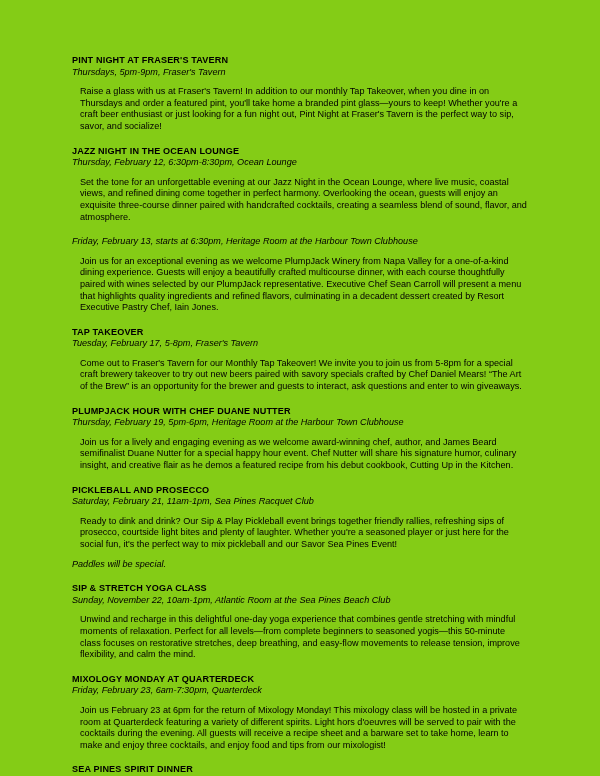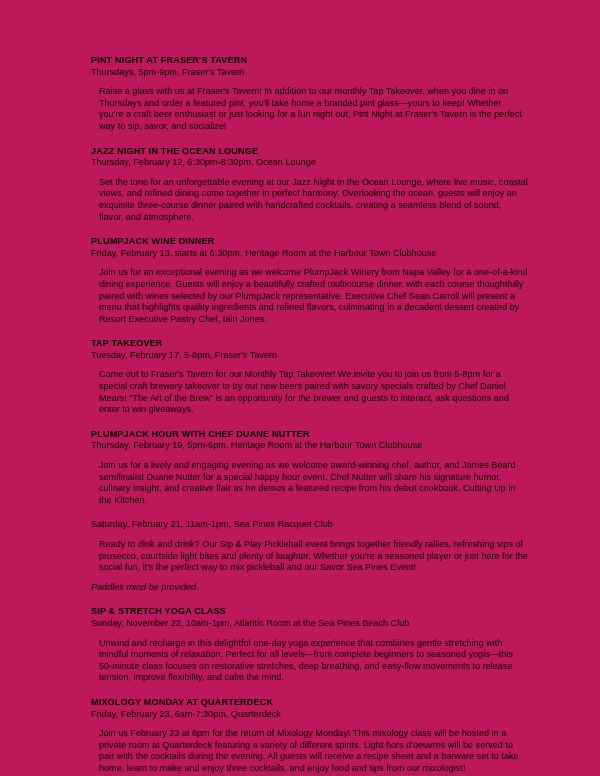--- a/index.html
+++ b/index.html
@@ -11,39 +11,40 @@
     height: 776px;
     background: #ffffff;
     font-family: "Liberation Sans", sans-serif;
     color: #000000;
     overflow: hidden;
   }
   .page {
     box-sizing: border-box;
     width: 600px;
     height: 776px;
-    background: #be185d;
-    padding: 55px 64px 0 91px;
+    background: #84cc16;
+    padding: 55px 64px 0 72px;
   }
   .event {
     margin: 0 0 13px 0;
   }
   .event:last-child {
     margin-bottom: 10px;
   }
   .event-title {
     font-size: 9.1px;
     font-weight: bold;
     line-height: 11.6px;
     letter-spacing: 0.15px;
     margin: 0;
     color: #000000;
   }
   .event-when {
     font-size: 9.1px;
+    font-style: italic;
     line-height: 11.6px;
     margin: 0;
     color: #000000;
   }
   .event-body {
     font-size: 9.1px;
     line-height: 11.6px;
     margin: 8px;
     color: #000000;
     text-align: left;
@@ -72,44 +73,44 @@
   </div>
 
   <div class="event">
     <p class="event-title">JAZZ NIGHT IN THE OCEAN LOUNGE</p>
     <p class="event-when">Thursday, February 12, 6:30pm-8:30pm, Ocean Lounge</p>
     <p class="event-body hidden-empty">Set the tone for an unforgettable evening at our Jazz Night in the Ocean Lounge, where live music, coastal views, and refined dining come together in perfect harmony. Overlooking the ocean, guests will enjoy an exquisite three-course dinner paired with handcrafted cocktails, creating a seamless blend of sound, flavor, and atmosphere.</p>
 
   </div>
 
   <div class="event">
-    <p class="event-title">PLUMPJACK WINE DINNER</p>
     <p class="event-when">Friday, February 13, starts at 6:30pm, Heritage Room at the Harbour Town Clubhouse</p>
     <p class="event-body hidden-empty">Join us for an exceptional evening as we welcome PlumpJack Winery from Napa Valley for a one-of-a-kind dining experience. Guests will enjoy a beautifully crafted multicourse dinner, with each course thoughtfully paired with wines selected by our PlumpJack representative. Executive Chef Sean Carroll will present a menu that highlights quality ingredients and refined flavors, culminating in a decadent dessert created by Resort Executive Pastry Chef, Iain Jones.</p>
 
   </div>
 
   <div class="event">
     <p class="event-title">TAP TAKEOVER</p>
     <p class="event-when">Tuesday, February 17, 5-8pm, Fraser's Tavern</p>
     <p class="event-body hidden-empty">Come out to Fraser's Tavern for our Monthly Tap Takeover! We invite you to join us from 5-8pm for a special craft brewery takeover to try out new beers paired with savory specials crafted by Chef Daniel Mears! “The Art of the Brew” is an opportunity for the brewer and guests to interact, ask questions and enter to win giveaways.</p>
 
   </div>
 
   <div class="event">
     <p class="event-title">PLUMPJACK HOUR WITH CHEF DUANE NUTTER</p>
     <p class="event-when">Thursday, February 19, 5pm-6pm, Heritage Room at the Harbour Town Clubhouse</p>
     <p class="event-body hidden-empty">Join us for a lively and engaging evening as we welcome award-winning chef, author, and James Beard semifinalist Duane Nutter for a special happy hour event. Chef Nutter will share his signature humor, culinary insight, and creative flair as he demos a featured recipe from his debut cookbook, Cutting Up in the Kitchen.</p>
 
   </div>
 
   <div class="event">
+    <p class="event-title">PICKLEBALL AND PROSECCO</p>
     <p class="event-when">Saturday, February 21, 11am-1pm, Sea Pines Racquet Club</p>
     <p class="event-body hidden-empty">Ready to dink and drink? Our Sip &amp; Play Pickleball event brings together friendly rallies, refreshing sips of prosecco, courtside light bites and plenty of laughter. Whether you're a seasoned player or just here for the social fun, it's the perfect way to mix pickleball and our Savor Sea Pines Event!</p>
-    <p class="event-note hidden-empty">Paddles mind be provided.</p>
+    <p class="event-note hidden-empty">Paddles will be special.</p>
   </div>
 
   <div class="event">
     <p class="event-title">SIP &amp; STRETCH YOGA CLASS</p>
     <p class="event-when">Sunday, November 22, 10am-1pm, Atlantic Room at the Sea Pines Beach Club</p>
     <p class="event-body hidden-empty">Unwind and recharge in this delightful one-day yoga experience that combines gentle stretching with mindful moments of relaxation. Perfect for all levels—from complete beginners to seasoned yogis—this 50-minute class focuses on restorative stretches, deep breathing, and easy-flow movements to release tension, improve flexibility, and calm the mind.</p>
 
   </div>
 
   <div class="event">

